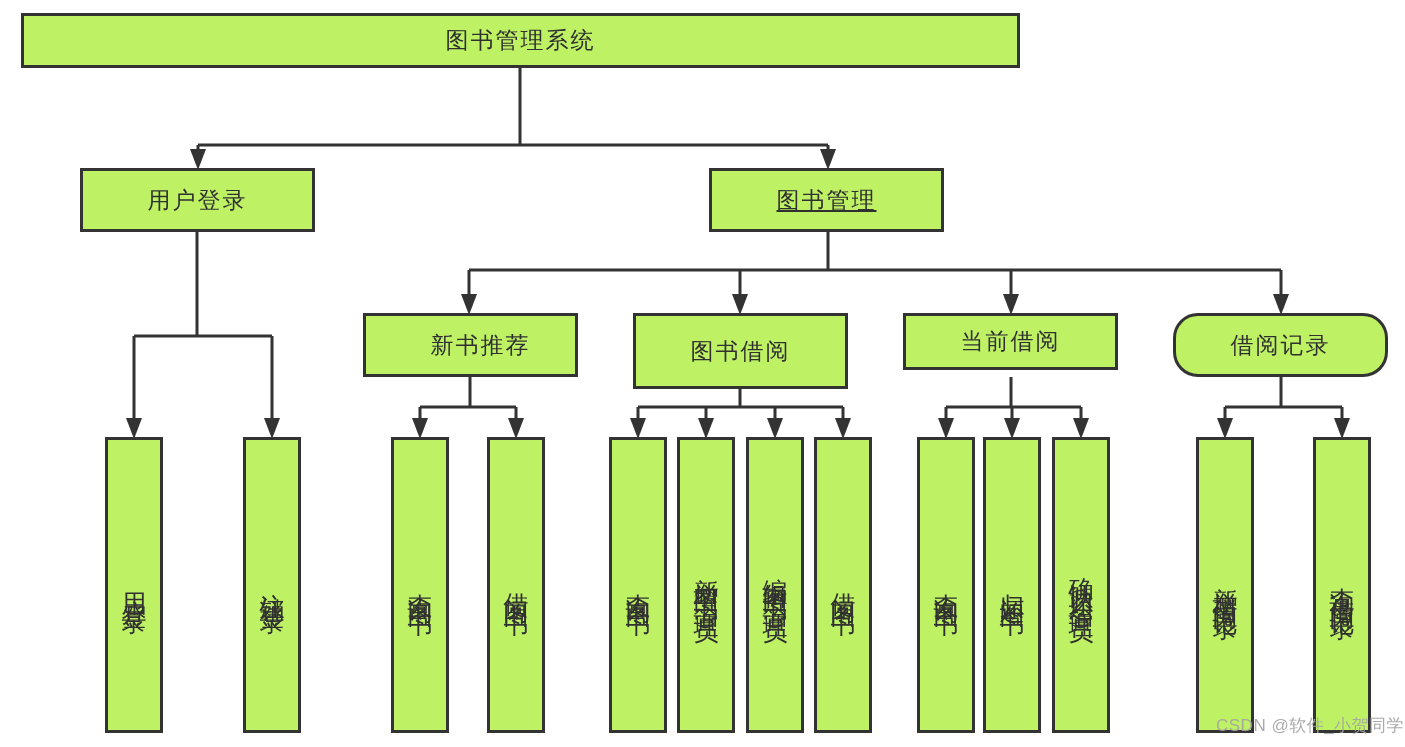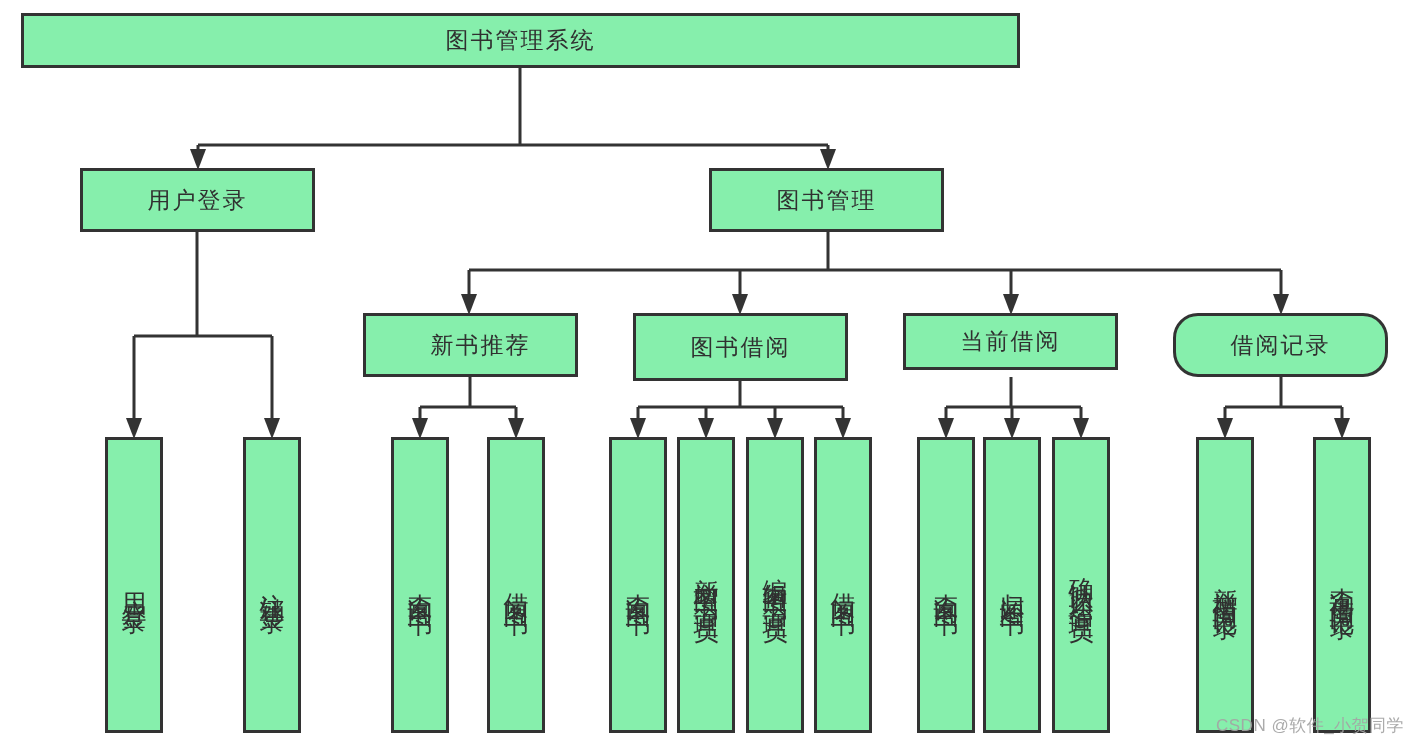--- a/index.html
+++ b/index.html
@@ -20,21 +20,21 @@
     position: absolute;
     left: 0;
     top: 0;
     width: 1405px;
     height: 747px;
     z-index: 1;
   }
   .box {
     position: absolute;
     box-sizing: border-box;
-    background: #86efac;
+    background: #bef264;
     border: 3px solid #333333;
     display: flex;
     align-items: center;
     justify-content: center;
     font-size: 23px;
     letter-spacing: 2px;
     color: #303030;
     z-index: 2;
     white-space: nowrap;
   }
@@ -44,23 +44,23 @@
     width: 58px;
     height: 296px;
     top: 437px;
     font-size: 25px;
     letter-spacing: 6px;
     white-space: normal;
     line-height: 1;
   }
   #n-root          { left: 21px;   top: 13px;  width: 999px; height: 55px; }
   #n-userlogin     { left: 80px;   top: 168px; width: 235px; height: 64px; }
-  #n-bookmgmt      { left: 709px;  top: 168px; width: 235px; height: 64px; }
+  #n-bookmgmt      { left: 709px;  top: 168px; width: 235px; height: 64px; text-decoration: underline; }
   #n-newbook       { left: 363px;  top: 313px; width: 215px; height: 64px; padding-left: 20px; }
-  #n-bookborrow    { left: 633px;  top: 313px; width: 215px; height: 68px; }
+  #n-bookborrow    { left: 633px;  top: 313px; width: 215px; height: 76px; }
   #n-currentborrow { left: 903px;  top: 313px; width: 215px; height: 57px; }
   #n-borrowrecords { left: 1173px; top: 313px; width: 215px; height: 64px; border-radius: 25px; }
   #l-login        { left: 105px; }
   #l-logout       { left: 243px; }
   #l-nb-query     { left: 391px; }
   #l-nb-borrow    { left: 487px; }
   #l-bb-query     { left: 609px; }
   #l-bb-add       { left: 677px; }
   #l-bb-edit      { left: 746px; }
   #l-bb-borrow    { left: 814px; }

